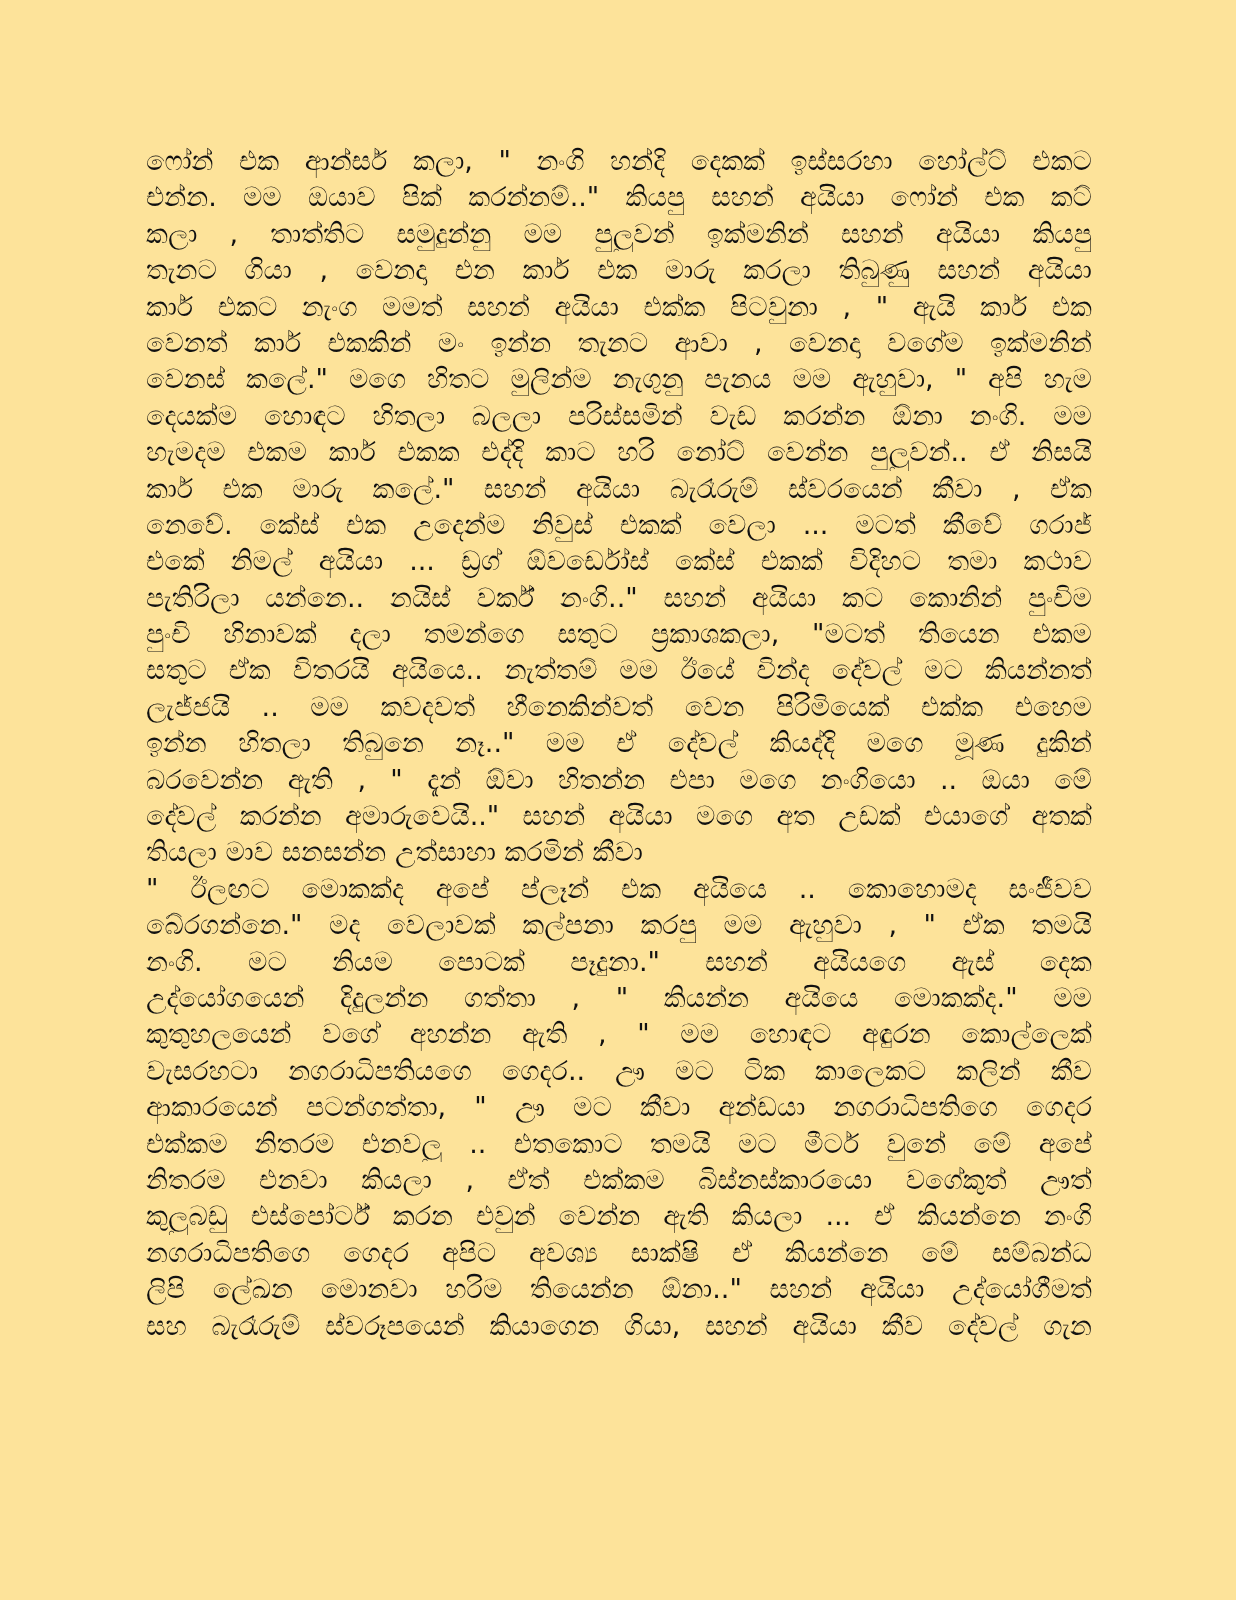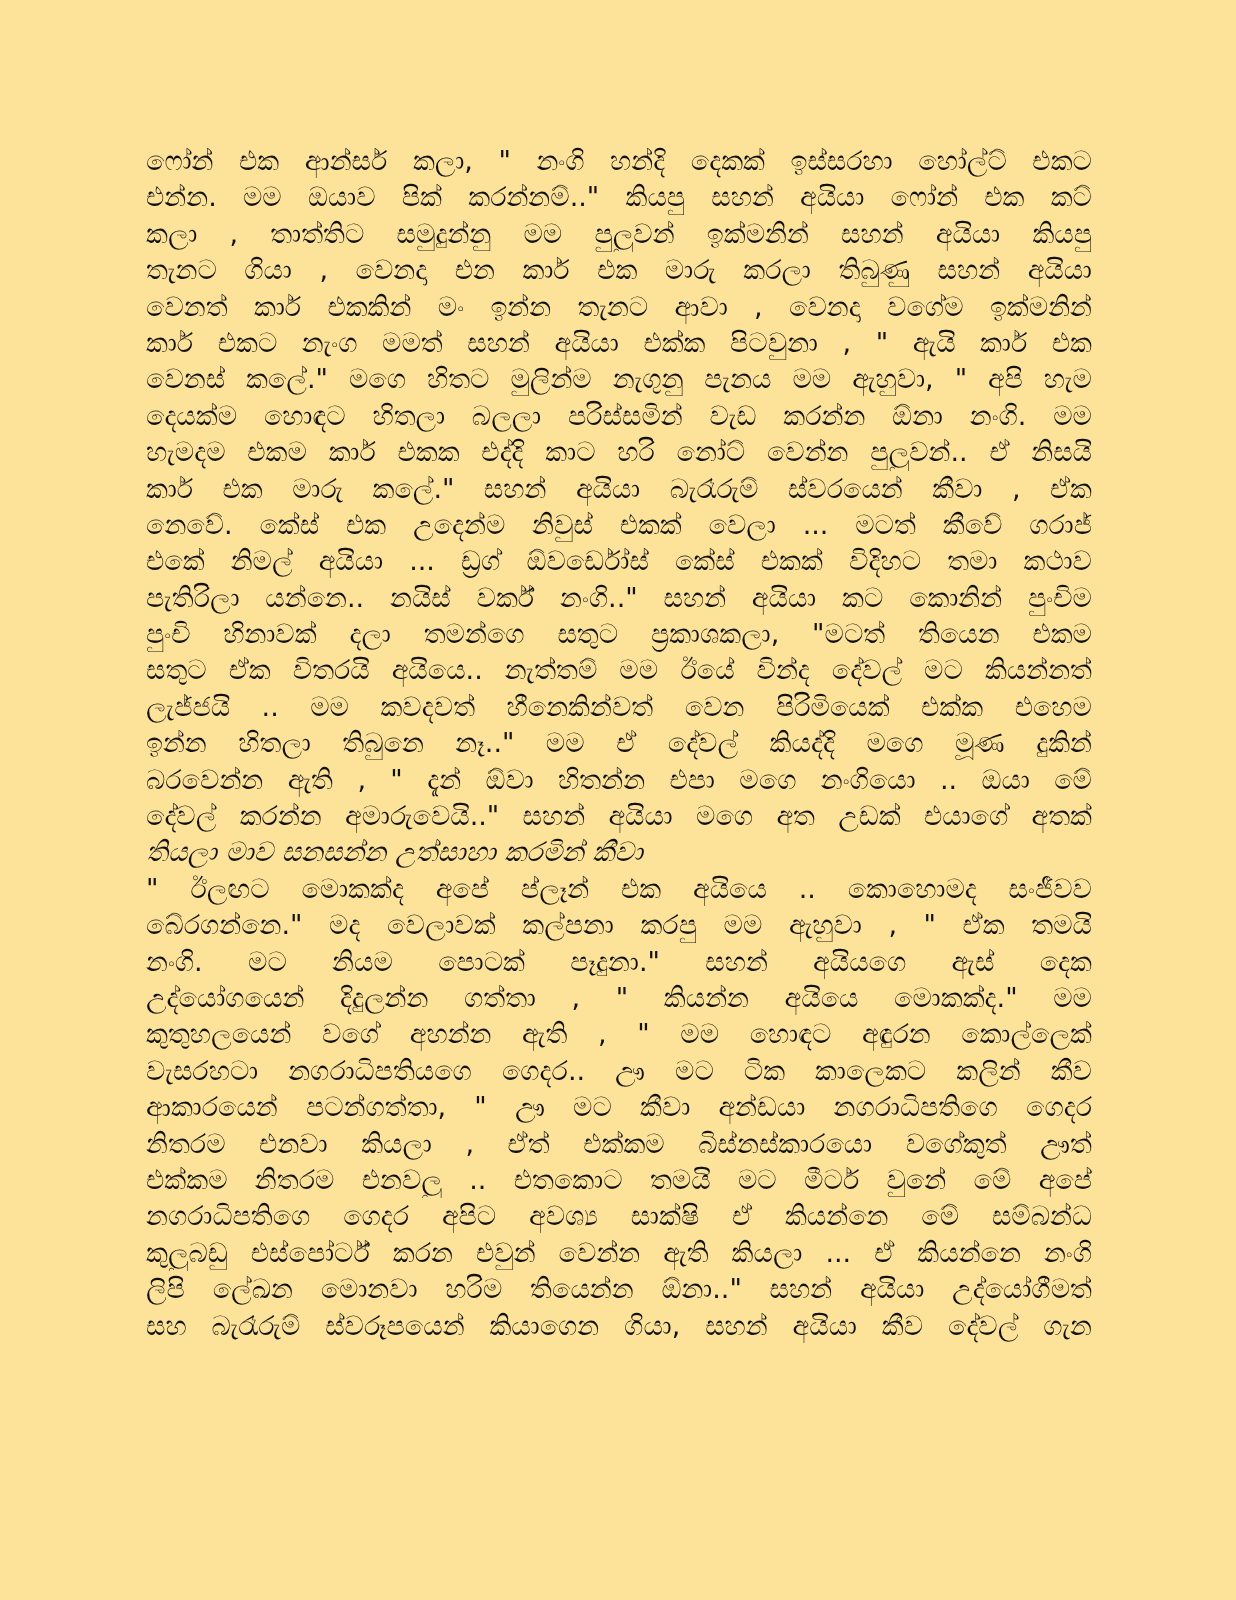--- a/index.html
+++ b/index.html
@@ -25,33 +25,32 @@
       line-height: 36.4px;
       height: 36.4px;
       color: #111111;
       white-space: nowrap;
       text-align: justify;
       text-align-last: justify;
       overflow: hidden;
     }
     .line.last-of-para {
       text-align-last: left;
-      font-style: italic;
     }
   </style>
 </head>
 <body>
 
 <div class="page">
   <div class="line">ෆෝන් එක ආන්සර් කලා, " නංගි හන්දි දෙකක් ඉස්සරහා හෝල්ට් එකට</div>
   <div class="line">එන්න. මම ඔයාව පික් කරන්නම්.." කියපු සහන් අයියා ෆෝන් එක කට්</div>
   <div class="line">කලා ,  තාත්තිට සමුදුන්නු මම පුලුවන් ඉක්මනින් සහන් අයියා කියපු</div>
   <div class="line">තැනට ගියා ,  වෙනදා එන කාර් එක මාරු කරලා තිබුණු සහන් අයියා</div>
+  <div class="line">කාර් එකට නැංග මමත් සහන් අයියා එක්ක පිටවුනා , " ඇයි කාර් එක</div>
   <div class="line">වෙනත් කාර් එකකින් මං ඉන්න තැනට ආවා , වෙනදා වගේම ඉක්මනින්</div>
-  <div class="line">කාර් එකට නැංග මමත් සහන් අයියා එක්ක පිටවුනා , " ඇයි කාර් එක</div>
   <div class="line">වෙනස් කලේ." මගෙ හිතට මුලින්ම නැගුනු පැනය මම ඇහුවා, " අපි හැම</div>
   <div class="line">දෙයක්ම හොඳට හිතලා බලලා පරිස්සමින් වැඩ කරන්න ඕනා  නංගි. මම</div>
   <div class="line">හැමදම එකම කාර් එකක එද්දි කාට හරි නෝට් වෙන්න පුලුවන්.. ඒ නිසයි</div>
   <div class="line">කාර් එක මාරු කලේ."   සහන් අයියා බැරෑරුම් ස්වරයෙන් කීවා ,  ඒක</div>
   <div class="line">නෙවේ.  කේස් එක උදෙන්ම   නිවුස් එකක් වෙලා ... මටත් කීවේ ගරාජ්</div>
   <div class="line">එකේ නිමල් අයියා ... ඩ්‍රග් ඕවර්ඩෝස් කේස් එකක් විදිහට තමා කථාව</div>
   <div class="line">පැතිරිලා යන්නෙ.. නයිස් වර්ක් නංගි.." සහන් අයියා කට කොනින් පුංචිම</div>
   <div class="line">පුංචි හිනාවක් දලා තමන්ගෙ සතුට ප්‍රකාශකලා, "මටත් තියෙන එකම</div>
   <div class="line">සතුට ඒක විතරයි අයියෙ.. නැත්තම් මම ඊයේ වින්ද දේවල් මට කියන්නත්</div>
   <div class="line">ලැජ්ජයි .. මම කවදවත් හීනෙකින්වත් වෙන පිරිමියෙක් එක්ක එහෙම</div>
@@ -59,19 +58,19 @@
   <div class="line">බරවෙන්න ඇති , " දැන් ඕවා හිතන්න එපා මගෙ නංගියො ..  ඔයා මේ</div>
   <div class="line">දේවල් කරන්න අමාරුවෙයි.." සහන් අයියා මගෙ අත උඩක් එයාගේ අතක්</div>
   <div class="line last-of-para">තියලා මාව සනසන්න උත්සාහා කරමින් කීවා</div>
   <div class="line">" ඊලඟට මොකක්ද අපේ ප්ලෑන් එක අයියෙ .. කොහොමද සංජීවව</div>
   <div class="line">බේරගන්නෙ." මද වෙලාවක් කල්පනා කරපු මම ඇහුවා , " ඒක තමයි</div>
   <div class="line">නංගි. මට   නියම   පොටක්   පෑදුනා."   සහන්   අයියගෙ   ඇස්   දෙක</div>
   <div class="line">උද්යෝගයෙන් දිදුලන්න ගත්තා ,  "  කියන්න අයියෙ මොකක්ද."  මම</div>
   <div class="line">කුතුහලයෙන් වගේ අහන්න ඇති ,  "  මම හොඳට අඳුරන කොල්ලෙක්</div>
   <div class="line">වැසරහටා නගරාධිපතියගෙ ගෙදර.. ඌ මට ටික කාලෙකට කලින් කීව</div>
   <div class="line">ආකාරයෙන් පටන්ගත්තා, " ඌ මට කීවා අන්ඩයා නගරාධිපතිගෙ ගෙදර</div>
+  <div class="line">එක්කම නිතරම එනවලු .. එතකොට තමයි මට මීටර් වුනේ මේ අපේ</div>
   <div class="line">නිතරම එනවා කියලා ,  ඒත් එක්කම බිස්නස්කාරයො වගේකුත් ඌත්</div>
-  <div class="line">එක්කම නිතරම එනවලු .. එතකොට තමයි මට මීටර් වුනේ මේ අපේ</div>
+  <div class="line">කුලුබඩු එස්පෝර්ට් කරන එවුන් වෙන්න ඇති කියලා ... ඒ කියන්නෙ නංගි</div>
   <div class="line">නගරාධිපතිගෙ   ගෙදර අපිට අවශ්‍ය සාක්ෂි ඒ කියන්නෙ මේ සම්බන්ධ</div>
-  <div class="line">කුලුබඩු එස්පෝර්ට් කරන එවුන් වෙන්න ඇති කියලා ... ඒ කියන්නෙ නංගි</div>
   <div class="line">ලිපි ලේඛන මොනවා හරිම තියෙන්න ඕනා.." සහන් අයියා උද්යෝගීමත්</div>
   <div class="line">සහ බැරෑරුම් ස්වරූපයෙන් කියාගෙන ගියා, සහන් අයියා කීව දේවල් ගැන</div>
 </div>
 
 </body></html>

